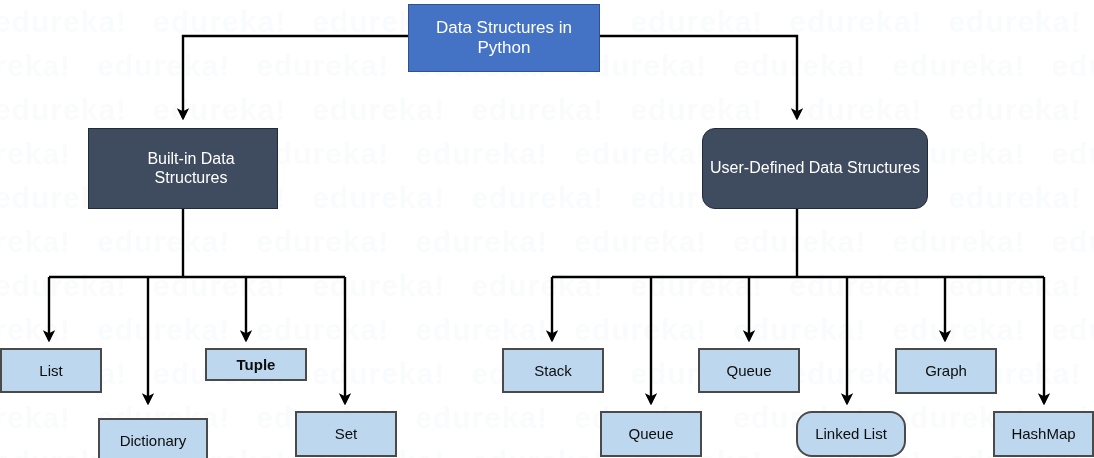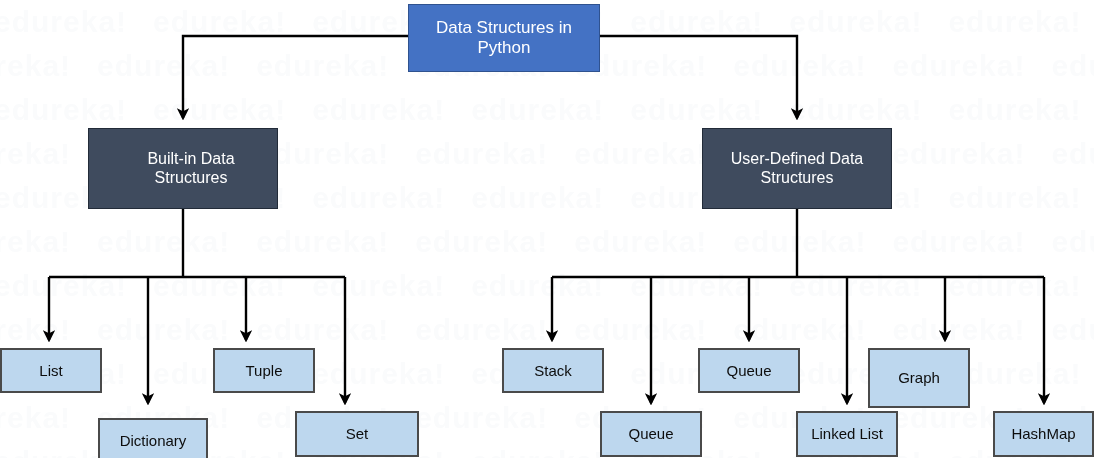--- a/index.html
+++ b/index.html
@@ -142,57 +142,57 @@
   </svg>
 
   <div class="node root" style="left:408px; top:4px; width:192px; height:68px;justify-content:center;">
     <span class="lbl">Data Structures in Python</span>
   </div>
 
   <div class="node branch" style="left:88px; top:128px; width:190px; height:81px;padding-left:16px;">
     <span class="lbl">Built-in Data Structures</span>
   </div>
 
-  <div class="node branch" style="left:702px; top:128px; width:190px; height:81px;">
+  <div class="node branch" style="left:702px; top:128px; width:226px; height:81px;border-radius:13px;">
     <span class="lbl">User-Defined Data Structures</span>
   </div>
 
   <div class="node leaf" style="left:0px; top:348px; width:102px; height:45px;">
     <span class="lbl">List</span>
   </div>
 
   <div class="node leaf" style="left:98px; top:418px; width:110px; height:46px;">
     <span class="lbl">Dictionary</span>
   </div>
 
-  <div class="node leaf" style="left:213px; top:348px; width:102px; height:45px;">
+  <div class="node leaf" style="left:205px; top:348px; width:102px; height:33px;font-weight:bold;">
     <span class="lbl">Tuple</span>
   </div>
 
-  <div class="node leaf" style="left:295px; top:411px; width:124px; height:46px;">
+  <div class="node leaf" style="left:295px; top:411px; width:102px; height:46px;">
     <span class="lbl">Set</span>
   </div>
 
   <div class="node leaf" style="left:502px; top:348px; width:102px; height:45px;">
     <span class="lbl">Stack</span>
   </div>
 
   <div class="node leaf" style="left:600px; top:411px; width:102px; height:46px;">
     <span class="lbl">Queue</span>
   </div>
 
   <div class="node leaf" style="left:698px; top:348px; width:102px; height:45px;">
     <span class="lbl">Queue</span>
   </div>
 
-  <div class="node leaf" style="left:796px; top:411px; width:102px; height:46px;">
+  <div class="node leaf" style="left:796px; top:411px; width:110px; height:46px;border-radius:16px;">
     <span class="lbl">Linked List</span>
   </div>
 
-  <div class="node leaf" style="left:868px; top:348px; width:102px; height:60px;align-items:center;">
+  <div class="node leaf" style="left:895px; top:348px; width:102px; height:46px;align-items:center;">
     <span class="lbl">Graph</span>
   </div>
 
   <div class="node leaf" style="left:993px; top:411px; width:101px; height:46px;">
     <span class="lbl">HashMap</span>
   </div>
 
 </div>
 
 </body></html>

